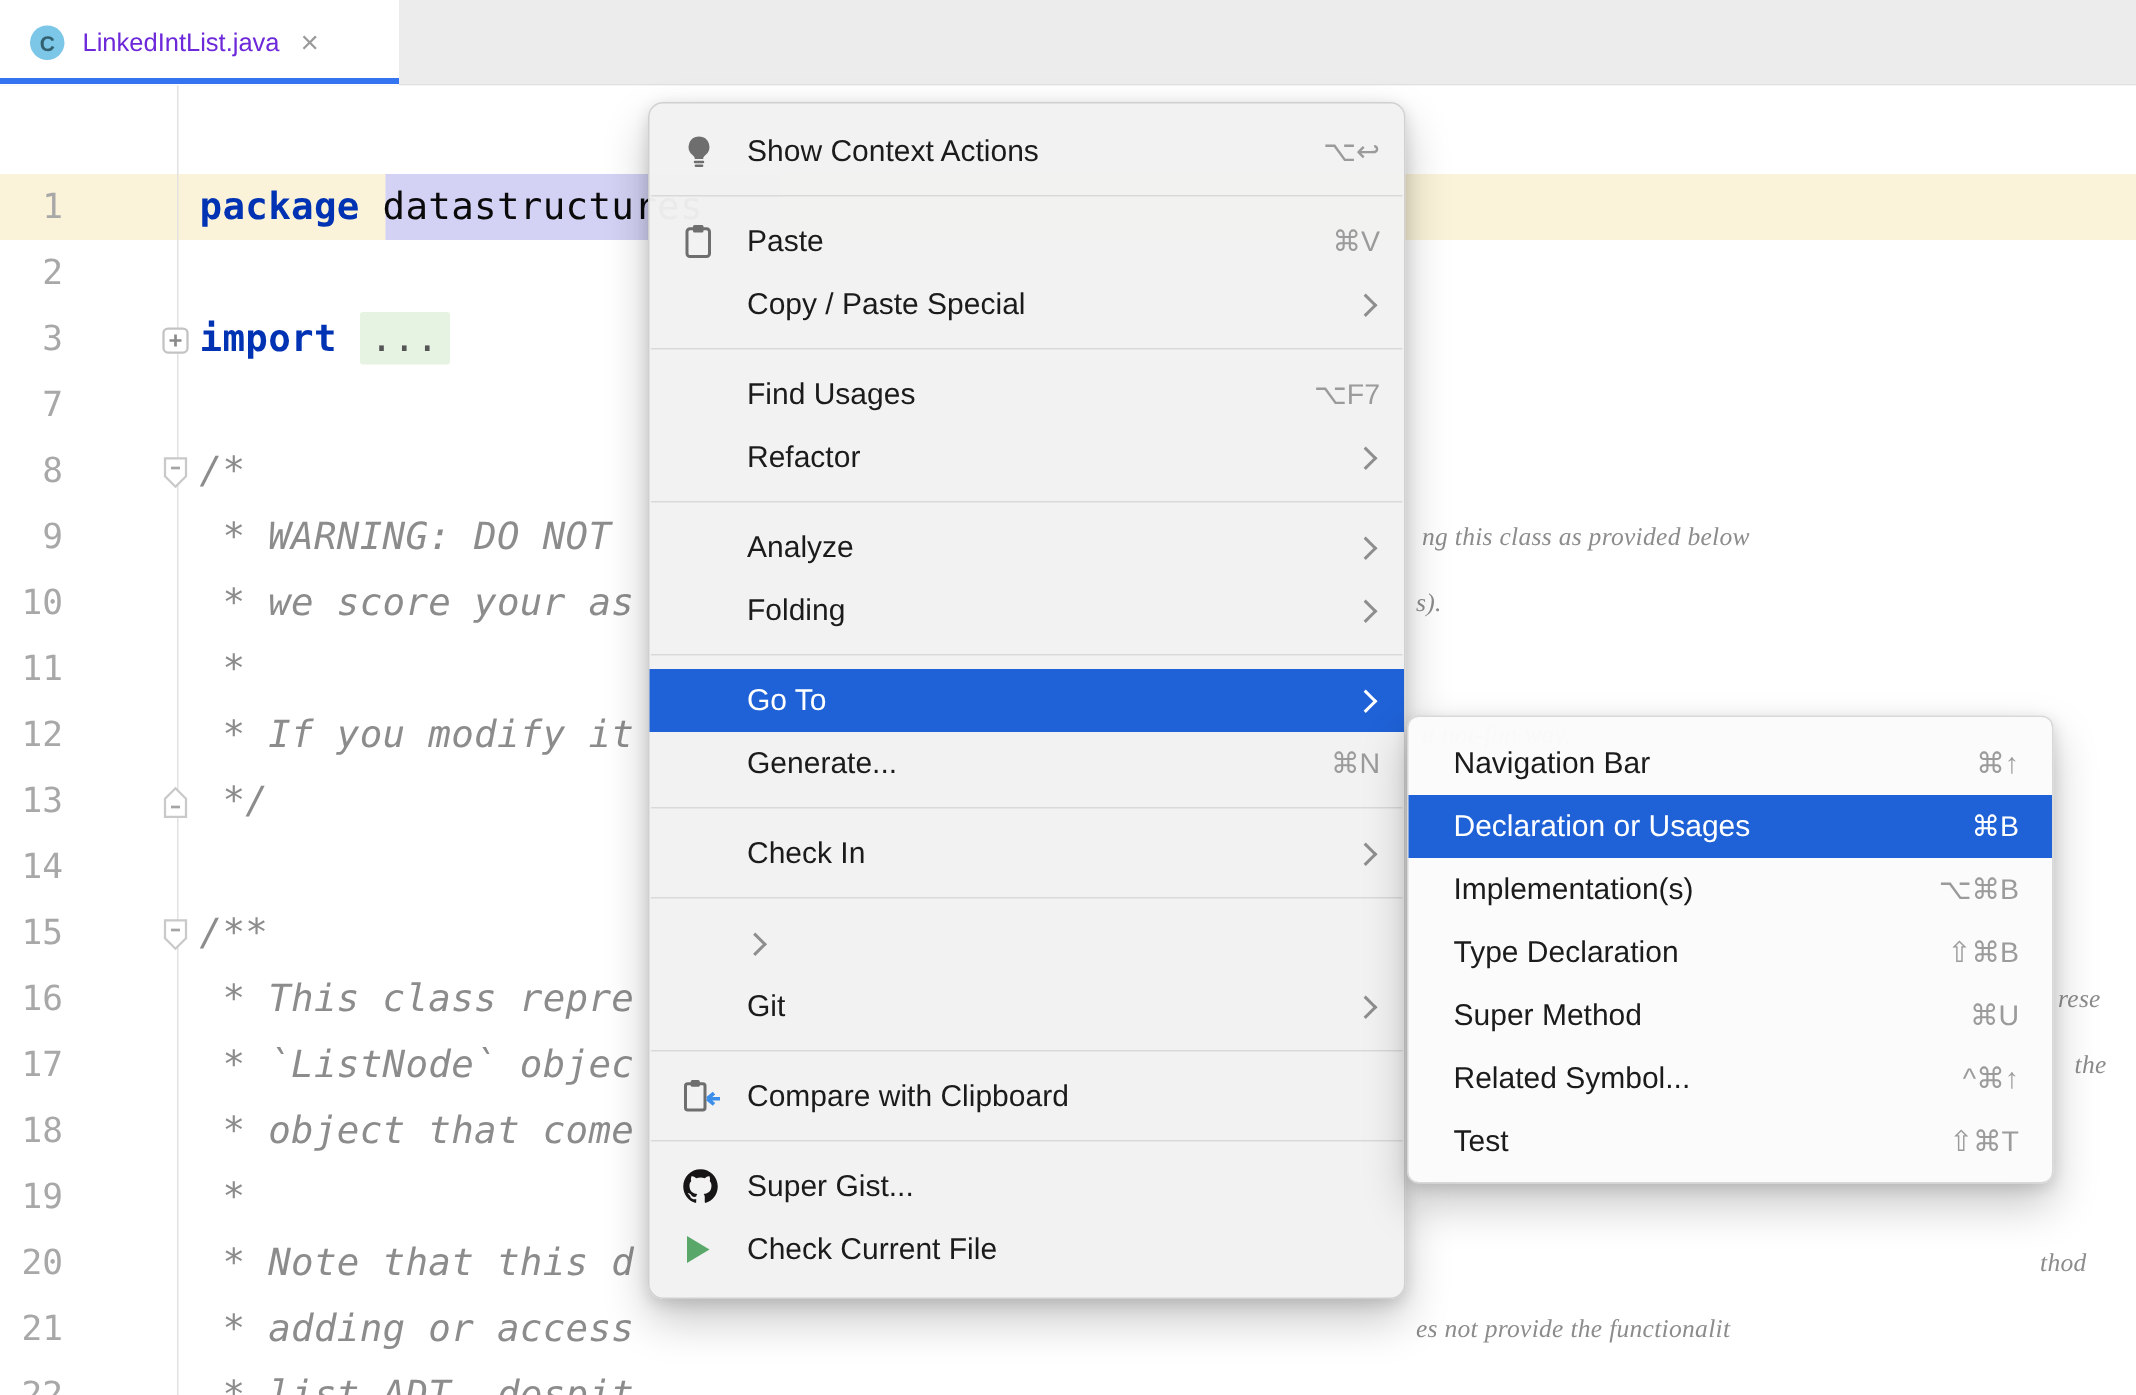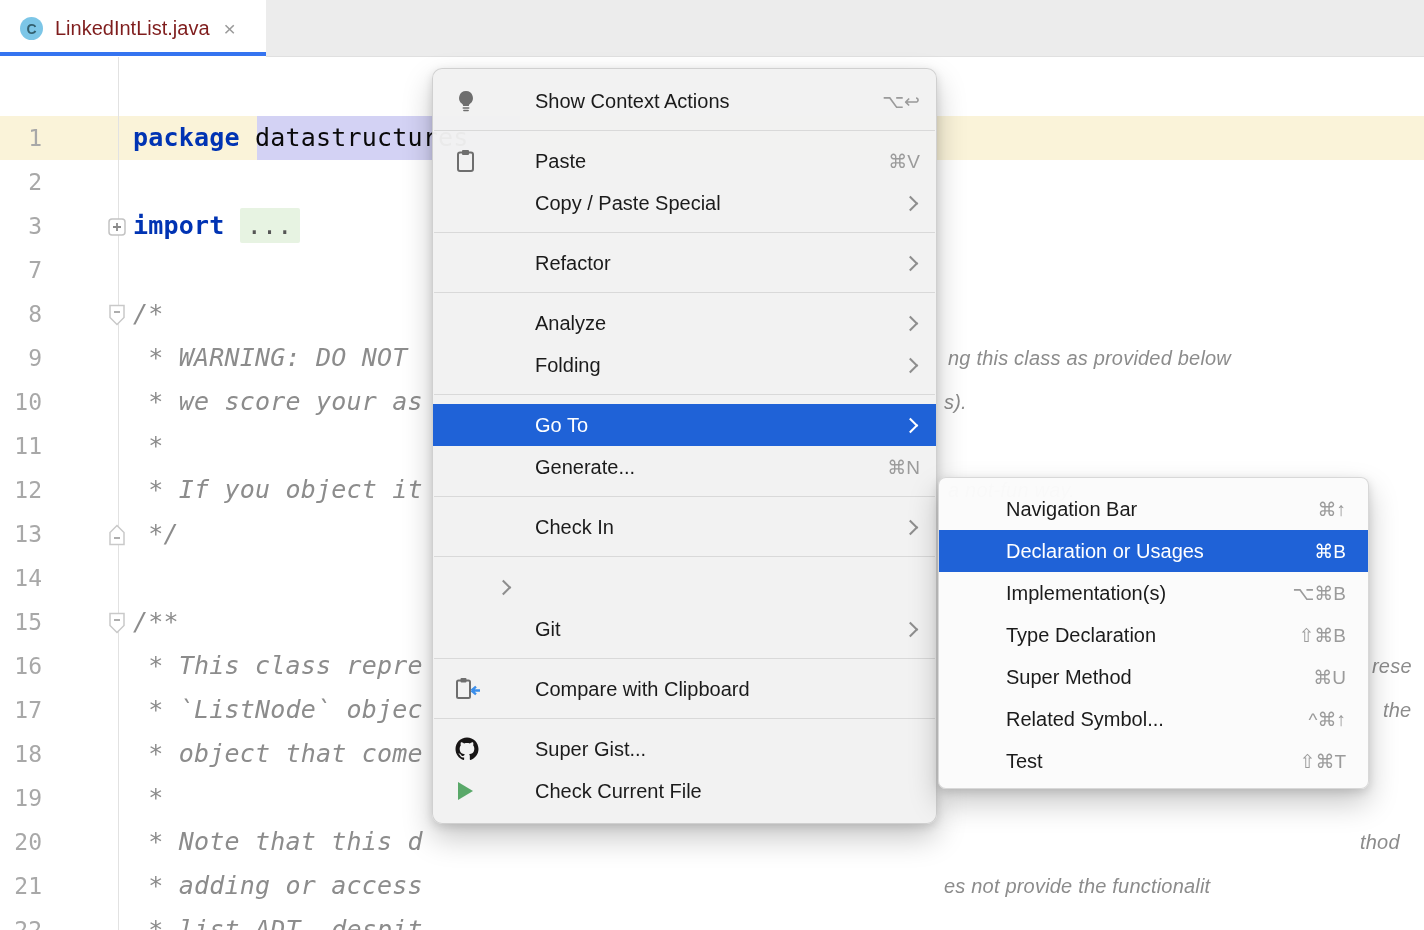--- a/index.html
+++ b/index.html
@@ -9,58 +9,58 @@
   
   .tabbar { position:absolute; top:0; left:0; width:1424px; height:57px;
             background:#ececec; border-bottom:1px solid #e0e0e0; }
   .tab { position:absolute; top:0; left:0; width:266px; height:57px; background:#ffffff;
          display:flex; align-items:center; padding:0 10px 0 20px; }
   .tab-underline { position:absolute; bottom:0; left:0; width:266px; height:4px;
                    background:var(--accent); }
   .class-icon { width:23px; height:23px; border-radius:50%; background:var(--tabicon);
                 color:#33606f; font-weight:bold; font-size:14px; display:flex;
                 align-items:center; justify-content:center; margin-right:12px; flex:none; }
-  .tab-title { font-size:20px; color:#7f1d1d; white-space:nowrap; }
+  .tab-title { font-size:17px; color:#6d28d9; white-space:nowrap; }
   .tab-close { margin-left:14px; color:#9a9a9a; font-size:21px; line-height:1; }
 
   
   .editor { position:absolute; top:57px; left:0; width:1424px; height:873px; background:#fff; }
   .caret-row { position:absolute; left:0; top:59px; width:1424px; height:44px;
                background:var(--caretrow); }
   .selection { position:absolute; left:257px; top:59px; width:263px; height:44px;
                background:var(--selbg); }
   .gutter-line { position:absolute; left:118px; top:0; width:1px; height:873px; background:#e2e2e2; }
   .code-row { position:absolute; left:0; width:1424px; height:44px; }
   .lnum { position:absolute; left:0; top:0; width:42px; height:44px; line-height:44px;
           text-align:right; font-family:"DejaVu Sans Mono", monospace; font-size:23px;
           color:#a8a8a8; }
   .ltext { position:absolute; left:133px; top:0; height:44px; line-height:44px;
            white-space:pre; font-family:"DejaVu Sans Mono", monospace; font-size:25px;
            letter-spacing:0.2px; color:#0a0a0a; }
   .seg.abs { position:absolute; top:0; height:44px; line-height:44px; white-space:pre;
-             font-family:Liberation Sans, sans-serif; font-size:20px; letter-spacing:0.2px; }
+             font-family:Liberation Serif, serif; font-size:17px; letter-spacing:0.2px; }
   .kw { color:var(--kw); font-weight:bold; }
   .cmt { color:var(--cmt); font-style:italic; }
   .folded { background:var(--foldbg); color:#555; padding:3px 7px; border-radius:2px;
             font-style:normal; }
   .fold { position:absolute; left:104px; top:10px; width:26px; height:26px; }
 
   
   .menu { position:absolute; background:rgba(242,242,242,0.97); border:1px solid rgba(0,0,0,0.14);
           border-radius:10px; box-shadow:0 14px 30px rgba(0,0,0,0.22), 0 3px 10px rgba(0,0,0,0.13);
           padding:11px 0; z-index:10; }
   #context-menu { left:432px; top:68px; width:505px; }
   #goto-submenu { left:938px; top:477px; width:431px; border-radius:8px;
                   background:rgba(251,251,251,0.98); padding:10px 0 6px; z-index:11; }
   .menu-row { height:42px; display:flex; align-items:center; padding:0 16px 0 22px;
               font-size:20px; color:#1b1b1b; }
   #goto-submenu .menu-row { padding:0 22px 0 30px; }
   .menu-row .ic { width:32px; height:28px; margin-right:11px; flex:none; display:flex;
                   align-items:center; justify-content:flex-start; }
-  .menu-row .lbl { flex:1; white-space:nowrap;margin-left:37px; }
+  .menu-row .lbl { flex:1; white-space:nowrap; }
   .menu-row .sc { color:#9b9b9b; font-size:19px; margin-left:20px; white-space:nowrap; }
   .menu-row.selected { background:var(--menusel); color:#fff; }
   .menu-row.selected .sc { color:#fff; }
   .chev { width:11px; height:11px; border-right:2px solid #8e8e8e; border-top:2px solid #8e8e8e;
           transform:rotate(45deg); margin-right:4px; flex:none; }
   .menu-row.selected .chev { border-color:#fff; }
   .menu-sep { height:1px; background:#d9d9d9; margin:8px 1px 9px; }
 </style>
 </head>
 <body>
@@ -117,21 +117,21 @@
       <span class="seg cmt abs" style="left: 944px;">s).</span>
       <div class="ltext"><span class="seg cmt"> * we score your as</span></div>
     </div>
     <div class="code-row" style="top: 367px; padding-left: 20px;">
       <div class="lnum">11</div>
       <div class="ltext"><span class="seg cmt"> *</span></div>
     </div>
     <div class="code-row" style="top: 411px;">
       <div class="lnum">12</div>
       <span class="seg cmt abs" style="left: 948px;">a not-fun way.</span>
-      <div class="ltext"><span class="seg cmt"> * If you object it</span></div>
+      <div class="ltext"><span class="seg cmt"> * If you modify it</span></div>
     </div>
     <div class="code-row" style="top: 455px;">
       <div class="lnum">13</div>
       <div class="fold"><svg width="26" height="26" viewBox="0 0 26 26">
           <path d="M6 22.5h14v-12l-7-7-7 7z" fill="#fff" stroke="#c9c9c9" stroke-width="1.5"></path>
           <path d="M10 16h6" stroke="#a5a5a5" stroke-width="1.8"></path>
         </svg></div>
       <div class="ltext"><span class="seg cmt"> */</span></div>
     </div>
     <div class="code-row" style="top: 499px;">
@@ -203,20 +203,25 @@
       <span class="sc">⌘V</span>
     </div>
     <div class="menu-row">
       <span class="ic"></span>
       <span class="lbl">Copy / Paste Special</span>
       <span class="chev"></span>
     </div>
     <div class="menu-sep"></div>
     <div class="menu-row">
       <span class="ic"></span>
+      <span class="lbl">Find Usages</span>
+      <span class="sc">⌥F7</span>
+    </div>
+    <div class="menu-row">
+      <span class="ic"></span>
       <span class="lbl">Refactor</span>
       <span class="chev"></span>
     </div>
     <div class="menu-sep"></div>
     <div class="menu-row">
       <span class="ic"></span>
       <span class="lbl">Analyze</span>
       <span class="chev"></span>
     </div>
     <div class="menu-row">

